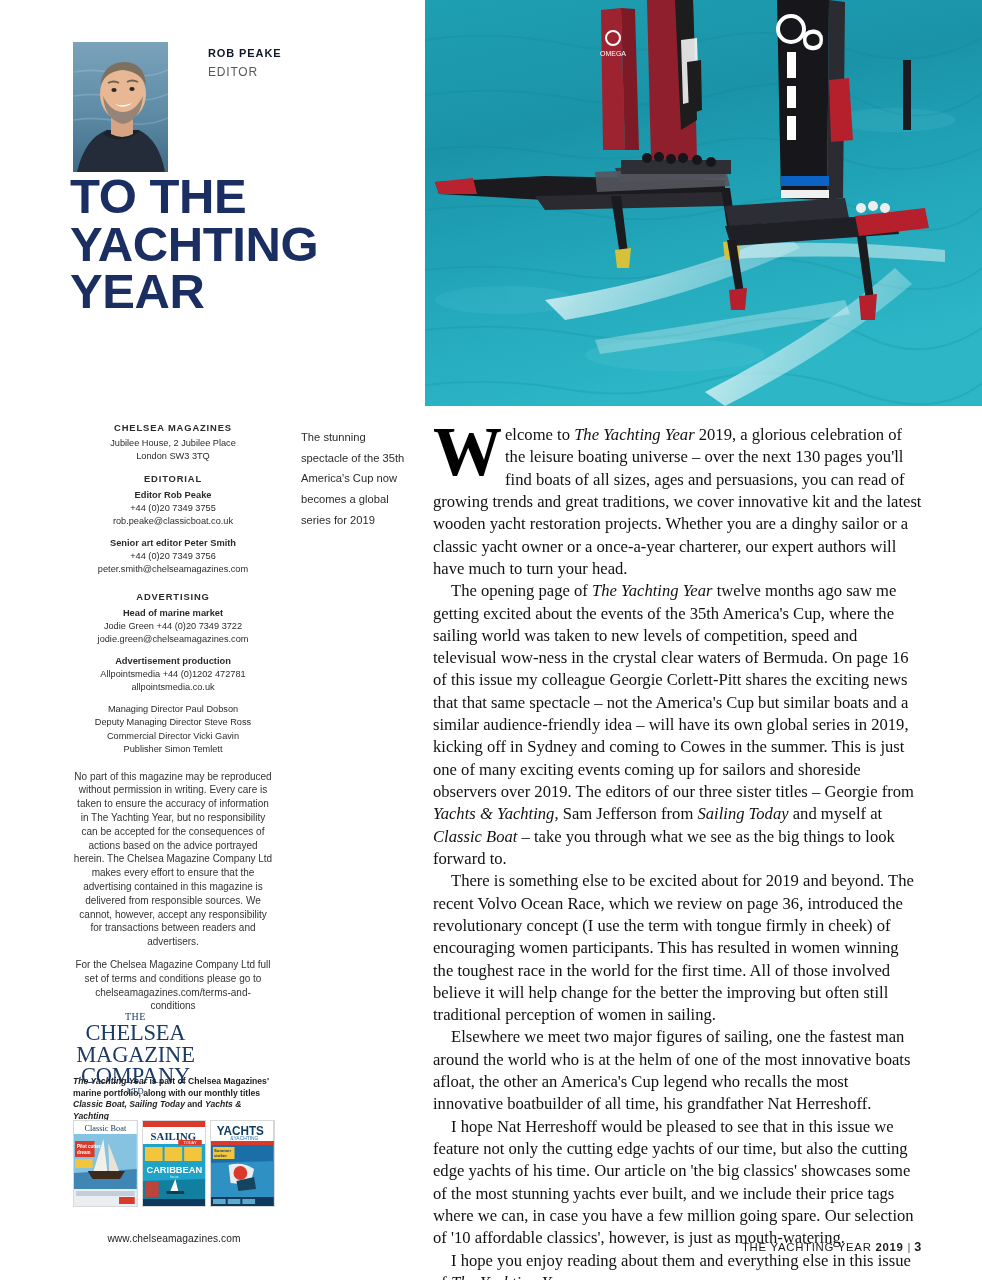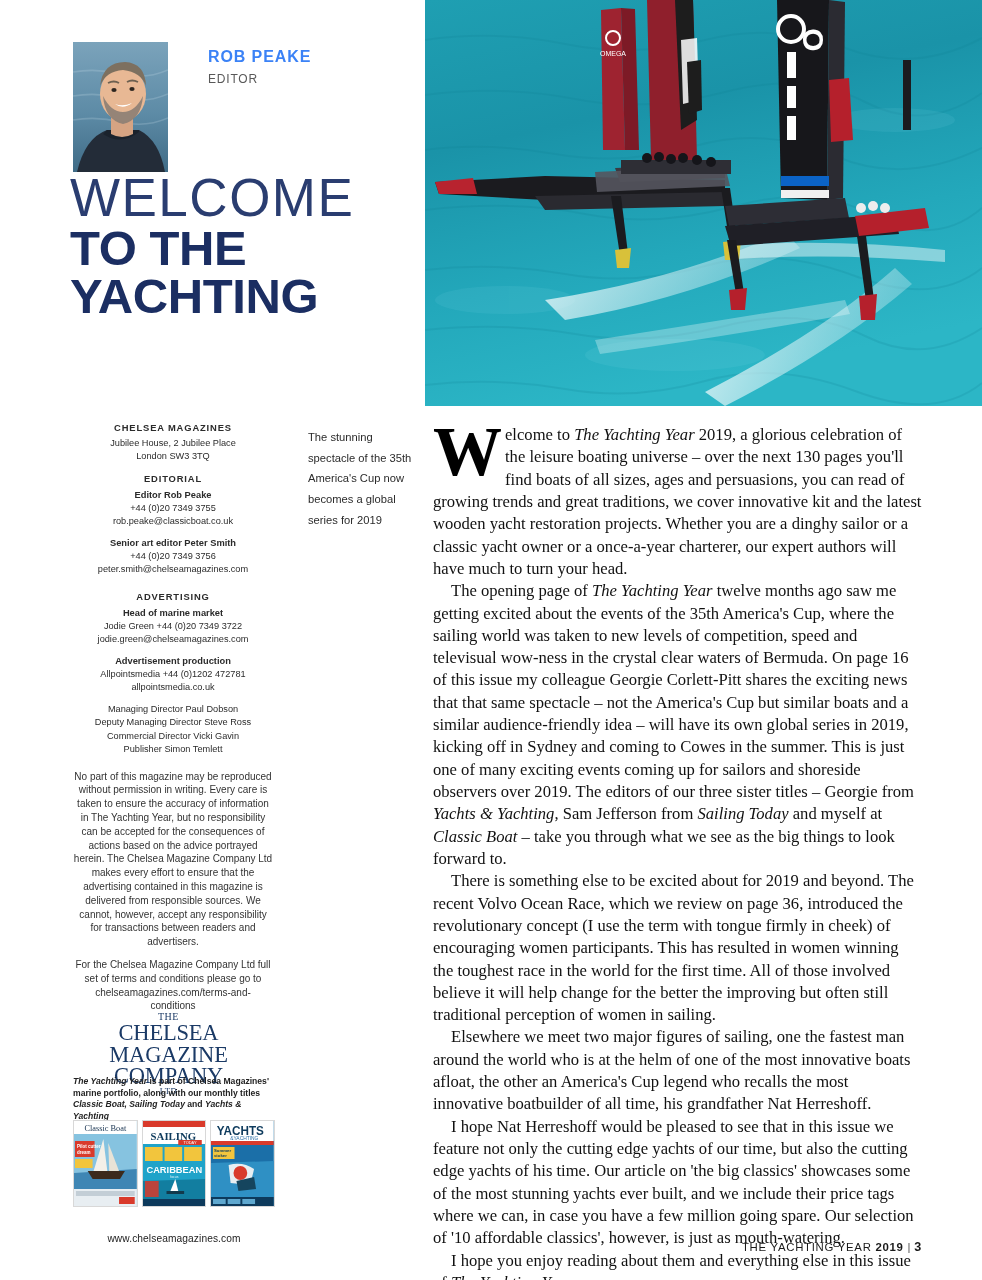--- a/index.html
+++ b/index.html
@@ -36,24 +36,24 @@
     width: 95px;
     height: 130px;
     overflow: hidden;
     background: #6b93ab;
   }
   .portrait svg { display: block; width: 100%; height: 100%; }
 
   
   .byline { position: absolute; left: 208px; top: 46px; width: 200px; }
   .byline-name {
-    font-size: 16px;
+    font-size: 11px;
     font-weight: bold;
     letter-spacing: 0.9px;
-    color: #3b82f6;
+    color: #0f172a;
     line-height: 1.4;
   }
   .byline-role {
     font-size: 12px;
     letter-spacing: 0.8px;
     color: #595959;
     line-height: 1.5;
     margin-top: 2px;
   }
 
@@ -114,21 +114,20 @@
   
   .chelsea-logo {
     position: absolute;
     left: 73px;
     top: 1012px;
     width: 125px;
     text-align: center;
     color: #1b3a66;
     font-family: "Liberation Serif", serif;
     line-height: 0.97;
-    margin-left: 33px;
   }
   .cl-the { font-size: 10px; letter-spacing: 0.5px; }
   .cl-big { font-size: 22.5px; letter-spacing: -0.2px; }
   .cl-ltd { font-size: 8.5px; letter-spacing: 0.6px; }
 
   .portfolio-note {
     position: absolute;
     left: 73px;
     top: 1076px;
     width: 200px;
@@ -171,21 +170,20 @@
 
   
   .caption {
     position: absolute;
     left: 301px;
     top: 427px;
     width: 104px;
     font-size: 11.2px;
     line-height: 1.85;
     color: #2b2b2b;
-    margin-left: 7px;
   }
 
   
   .article {
     position: absolute;
     left: 433px;
     top: 424px;
     width: 489px;
     font-family: "Liberation Serif", serif;
     font-size: 16.6px;
@@ -358,23 +356,23 @@
     <path d="M42 62 Q50 68 59 61 Q50 65 42 62 Z" fill="#ffffff"></path>
   </svg>
 </div>
 
 <div class="byline">
   <div class="byline-name">ROB PEAKE</div>
   <div class="byline-role">EDITOR</div>
 </div>
 
 <div class="headline">
-  <div class="hl-welcome">WELCOME</div>
   <div class="hl-bold">TO THE</div>
   <div class="hl-bold">YACHTING</div>
+  <div class="hl-bold">YEAR</div>
 </div>
 
 <div class="masthead">
   <div class="mh-block">
     <div class="mh-head">CHELSEA MAGAZINES</div>
     <span class="mh-line">Jubilee House, 2 Jubilee Place</span>
     <span class="mh-line">London SW3 3TQ</span>
   </div>
 
   <div class="mh-block">

